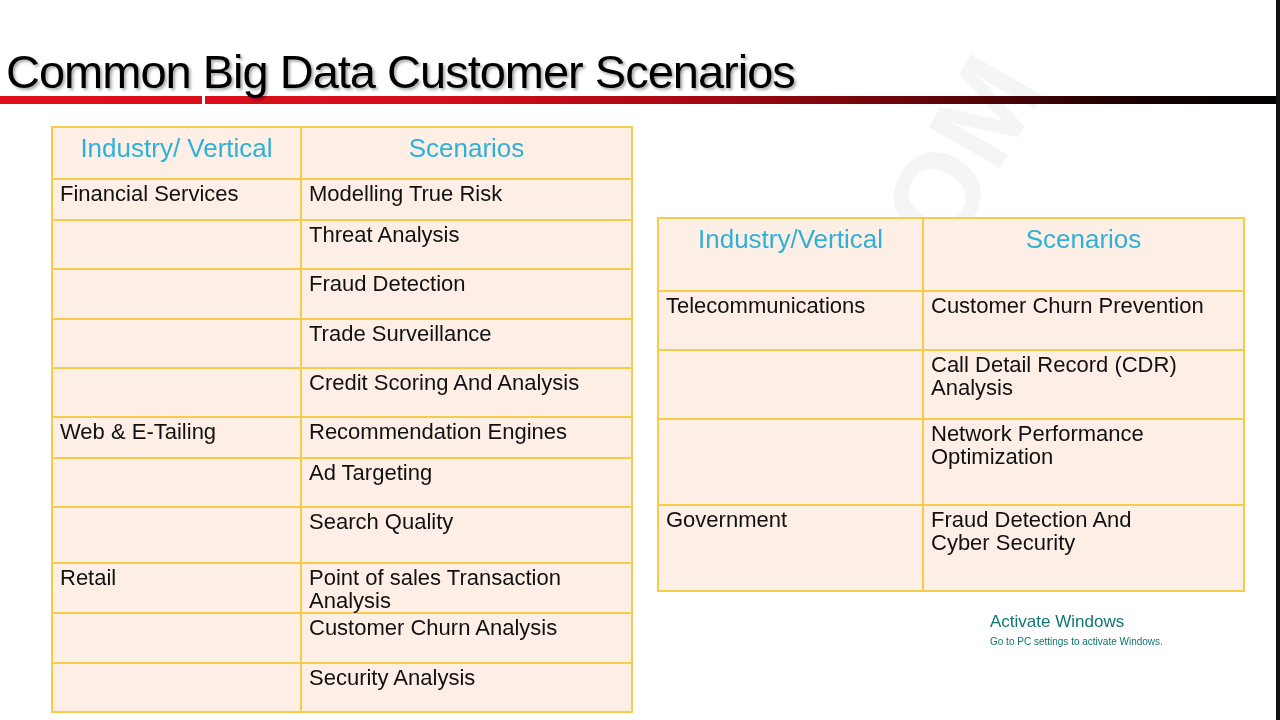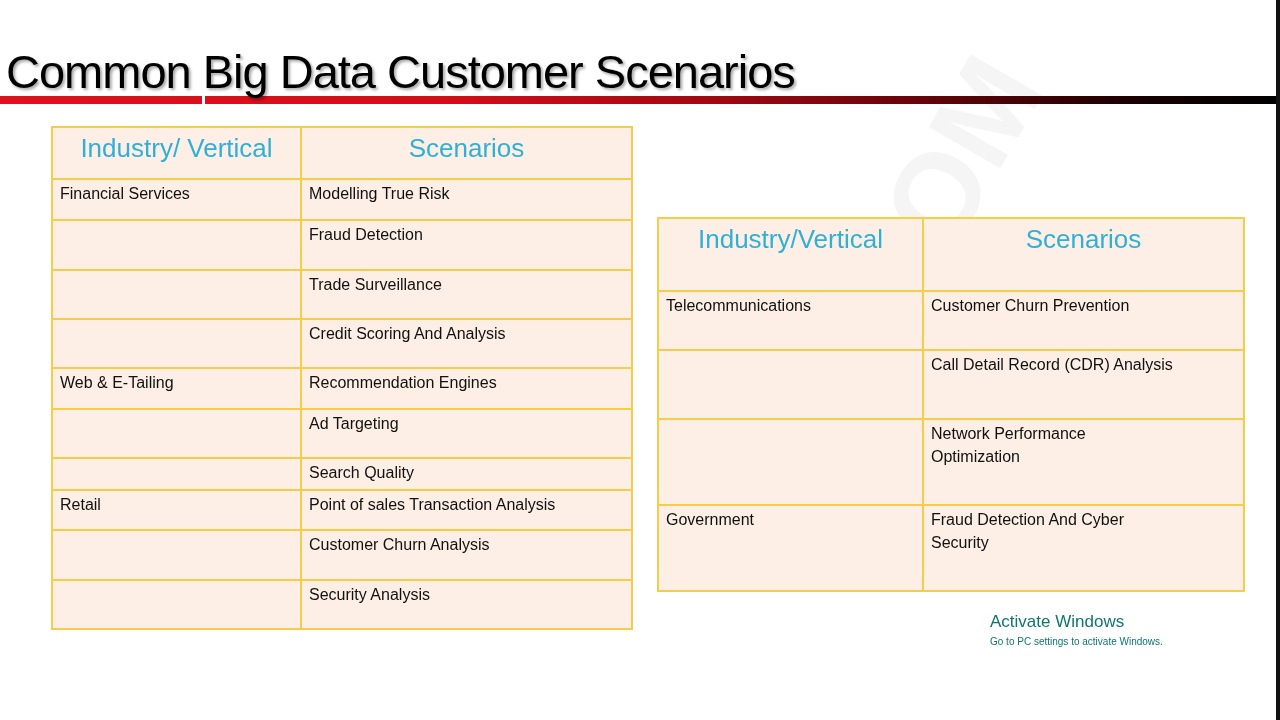--- a/index.html
+++ b/index.html
@@ -28,21 +28,21 @@
     position: absolute; left: 800px; top: 120px; font-size: 120px; color: rgba(200,200,200,0.18);
     transform: rotate(-60deg); font-weight: bold; pointer-events: none;
   }
   table.grid {
     position: absolute; border-collapse: collapse; table-layout: fixed;
     background: #fdefe6;
     border-radius: 7px;
   }
   table.grid td {
     border: 2px solid #f5cd4a; vertical-align: top; padding: 0;
-    font-size: 16px; color: #111; background: #fdefe6;
+    font-size: 22px; color: #111; background: #fdefe6;
   }
   table.grid td .cell { padding: 2px 7px 0 7px; line-height: 23px; }
   table.grid td.hdr { color: #2fb0d6; font-size: 26px; text-align: center; }
   table.grid td.hdr .cell { padding-top: 3px; line-height: 34px; }
   #left-table { left: 51px; top: 126px; width: 580px; }
   #right-table { left: 657px; top: 217px; width: 586px; }
   .activate {
     position: absolute; left: 990px; top: 612px; color: #0f766e;
   }
   .activate .l1 { font-size: 17px; line-height: 20px; }
@@ -73,20 +73,28 @@
         </td>
   </tr>
   <tr style="height:41px">
     <td>
           <div class="cell">Financial Services</div>
         </td>
     <td>
           <div class="cell">Modelling True Risk</div>
         </td>
   </tr>
+  <tr style="height:49px">
+    <td>
+          <div class="cell"></div>
+        </td>
+    <td>
+          <div class="cell">Threat Analysis</div>
+        </td>
+  </tr>
   <tr style="height:50px">
     <td>
           <div class="cell"></div>
         </td>
     <td>
           <div class="cell">Fraud Detection</div>
         </td>
   </tr>
   <tr style="height:49px">
     <td>
@@ -113,21 +121,21 @@
         </td>
   </tr>
   <tr style="height:49px">
     <td>
           <div class="cell"></div>
         </td>
     <td>
           <div class="cell">Ad Targeting</div>
         </td>
   </tr>
-  <tr style="height:32px">
+  <tr style="height:56px">
     <td>
           <div class="cell"></div>
         </td>
     <td>
           <div class="cell">Search Quality</div>
         </td>
   </tr>
   <tr style="height:40px">
     <td>
           <div class="cell">Retail</div>

